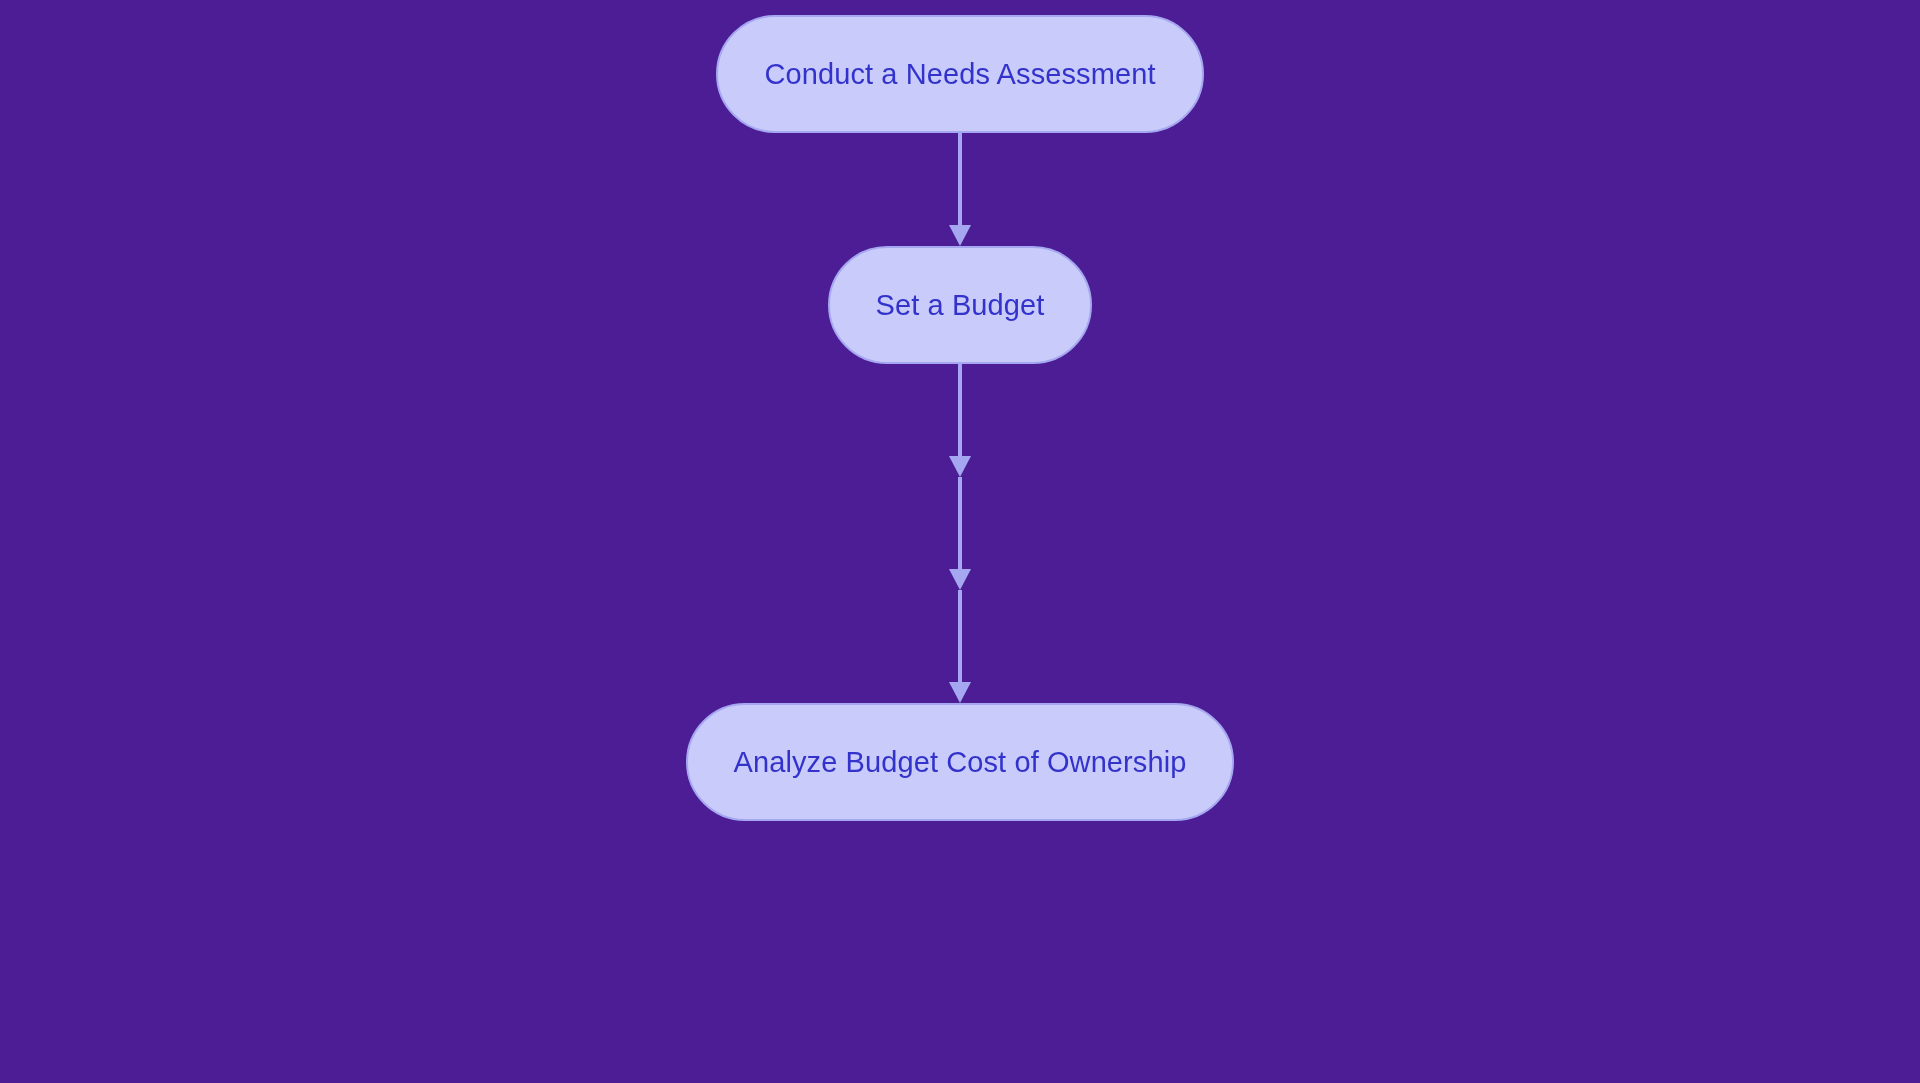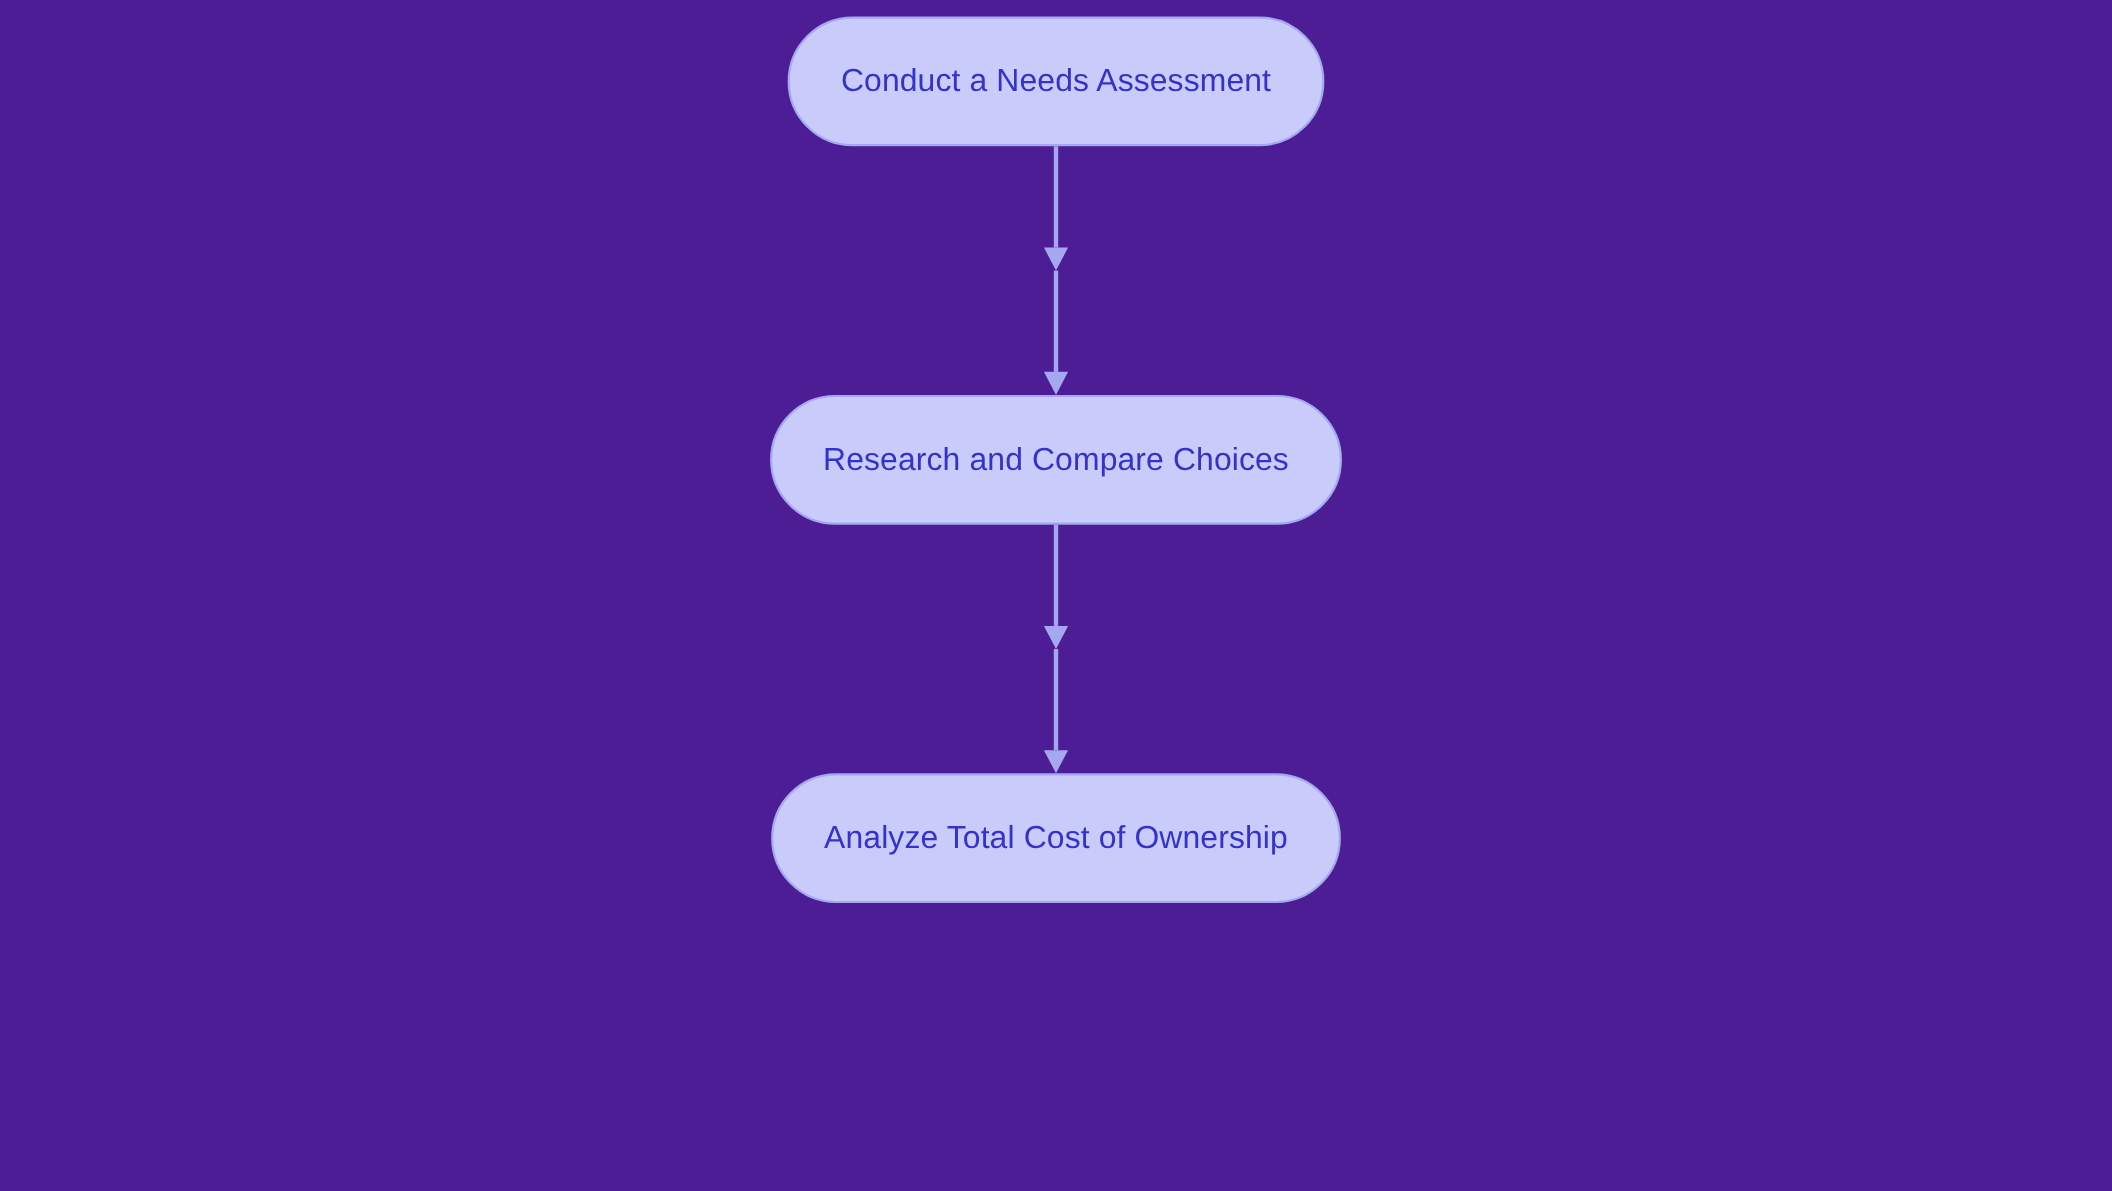--- a/index.html
+++ b/index.html
@@ -92,43 +92,43 @@
       <div class="flow-node">
         <span class="flow-node-label">Conduct a Needs Assessment</span>
       </div>
     </div>
 
     <div class="flow-connector">
       <div class="connector-line"></div>
       <div class="connector-arrowhead"></div>
     </div>
 
-
-    <div class="flow-connector">
-      <div class="connector-line"></div>
-      <div class="connector-arrowhead"></div>
-    </div>
-
     <div class="node-slot">
       <div class="flow-node">
-        <span class="flow-node-label">Research and Compare Choices</span>
+        <span class="flow-node-label">Set a Budget</span>
       </div>
     </div>
 
     <div class="flow-connector">
       <div class="connector-line"></div>
       <div class="connector-arrowhead"></div>
     </div>
 
 
     <div class="flow-connector">
       <div class="connector-line"></div>
       <div class="connector-arrowhead"></div>
     </div>
 
+
+    <div class="flow-connector">
+      <div class="connector-line"></div>
+      <div class="connector-arrowhead"></div>
+    </div>
+
     <div class="node-slot">
       <div class="flow-node">
-        <span class="flow-node-label">Analyze Total Cost of Ownership</span>
+        <span class="flow-node-label">Analyze Budget Cost of Ownership</span>
       </div>
     </div>
 
   </div>
 </div>
 
 </body></html>

